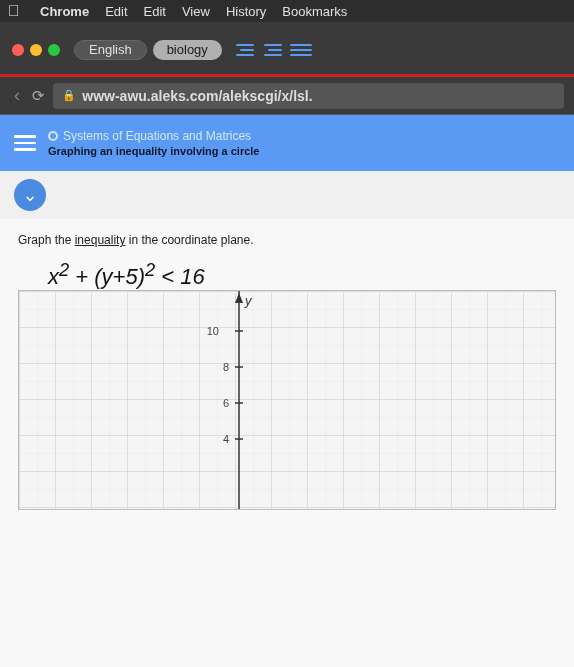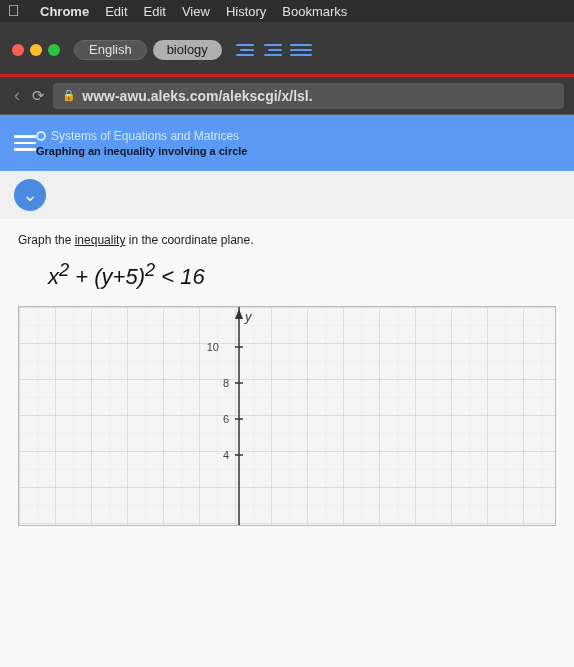--- a/index.html
+++ b/index.html
@@ -164,20 +164,21 @@
       flex-direction: column;
     }
 
     
     .header-band {
       background: #5a9af5;
       min-height: 56px;
       display: flex;
       align-items: center;
       padding: 1px 14px;
+      gap: 12px;
     }
     .hamburger-icon {
       display: flex;
       flex-direction: column;
       gap: 4px;
       cursor: pointer;
     }
     .hamburger-line {
       width: 22px;
       height: 2.5px;
@@ -238,21 +239,20 @@
       font-size: 12px;
       color: #222;
       margin-bottom: 12px;
     }
     .problem-instruction .underline {
       text-decoration: underline;
     }
     .math-equation {
       font-size: 22px;
       color: #111;
-      margin-bottom: 16px;
       padding-left: 30px;
       font-style: italic;
     }
 
     
     .graph-container {
       background: #f0f0f0;
       border: 1px solid #ccc;
       margin: 0 10px;
       flex: 1;

